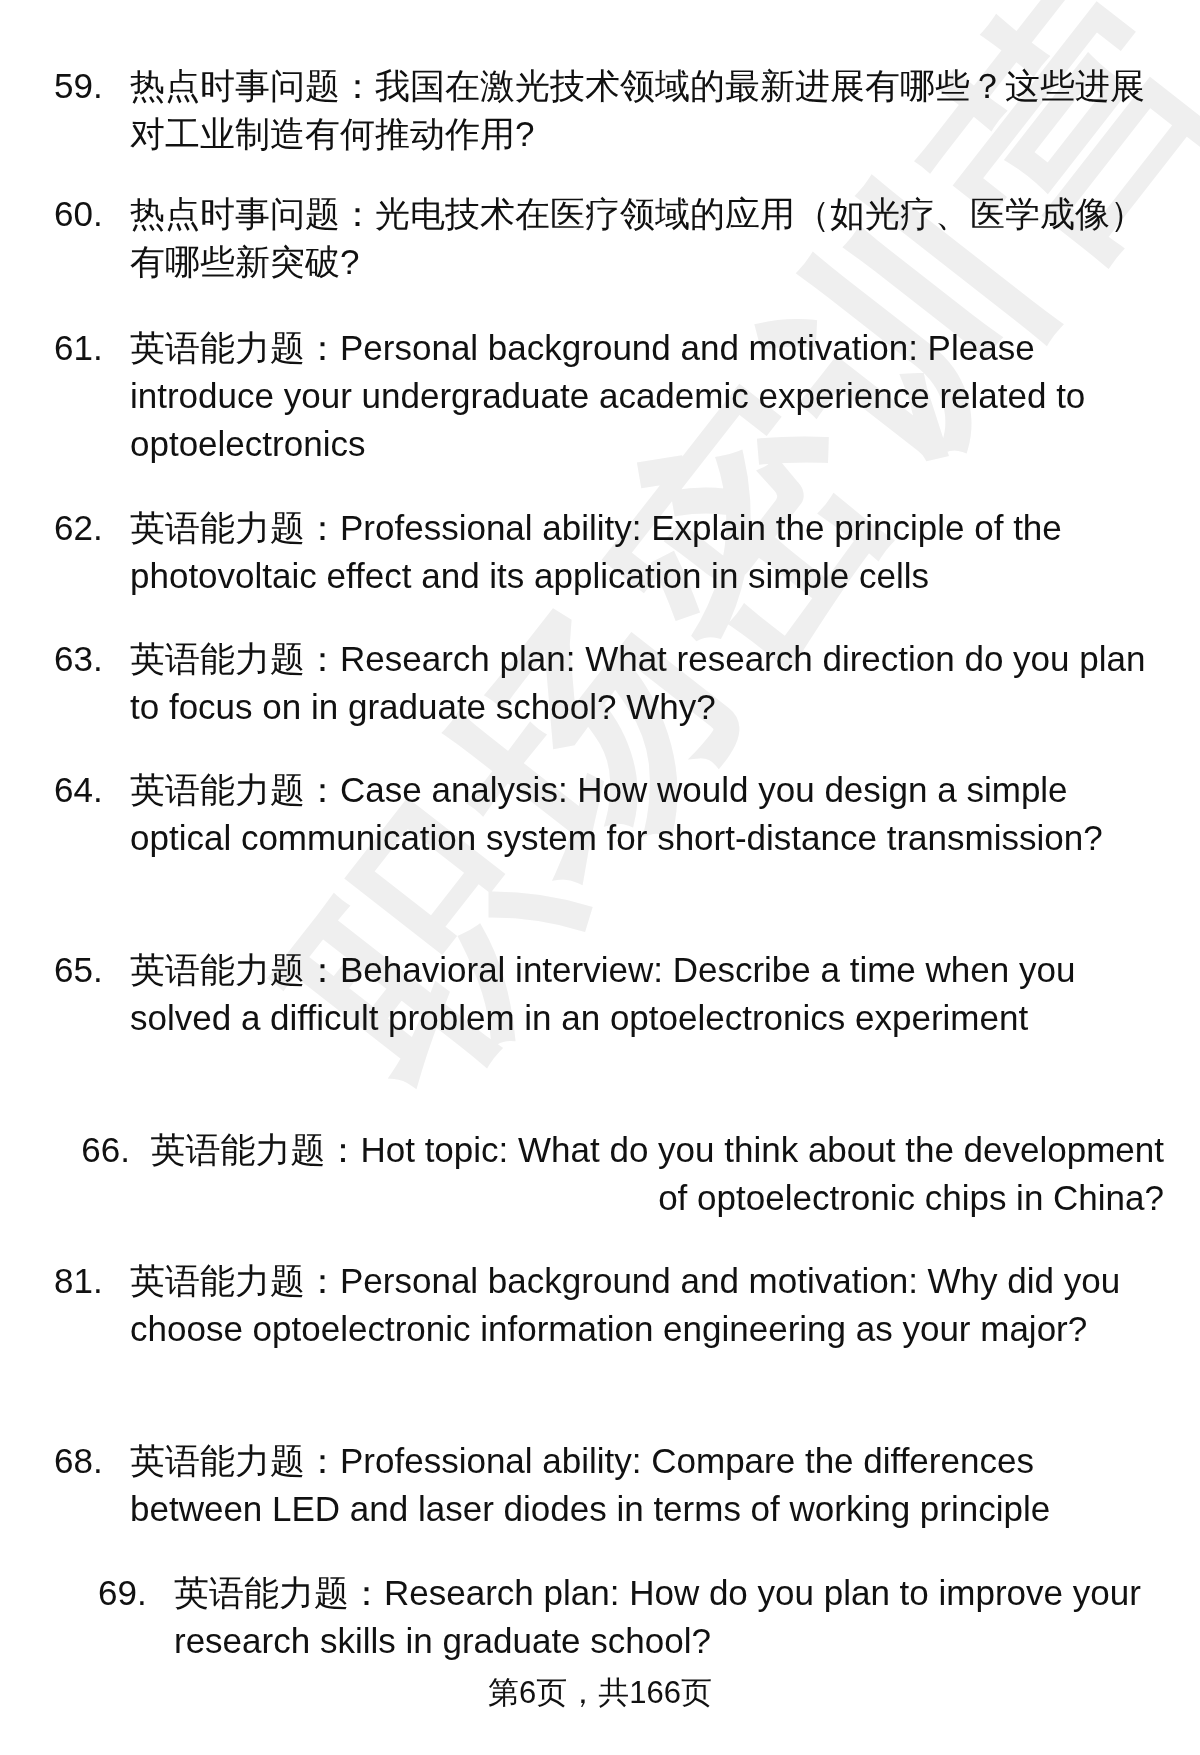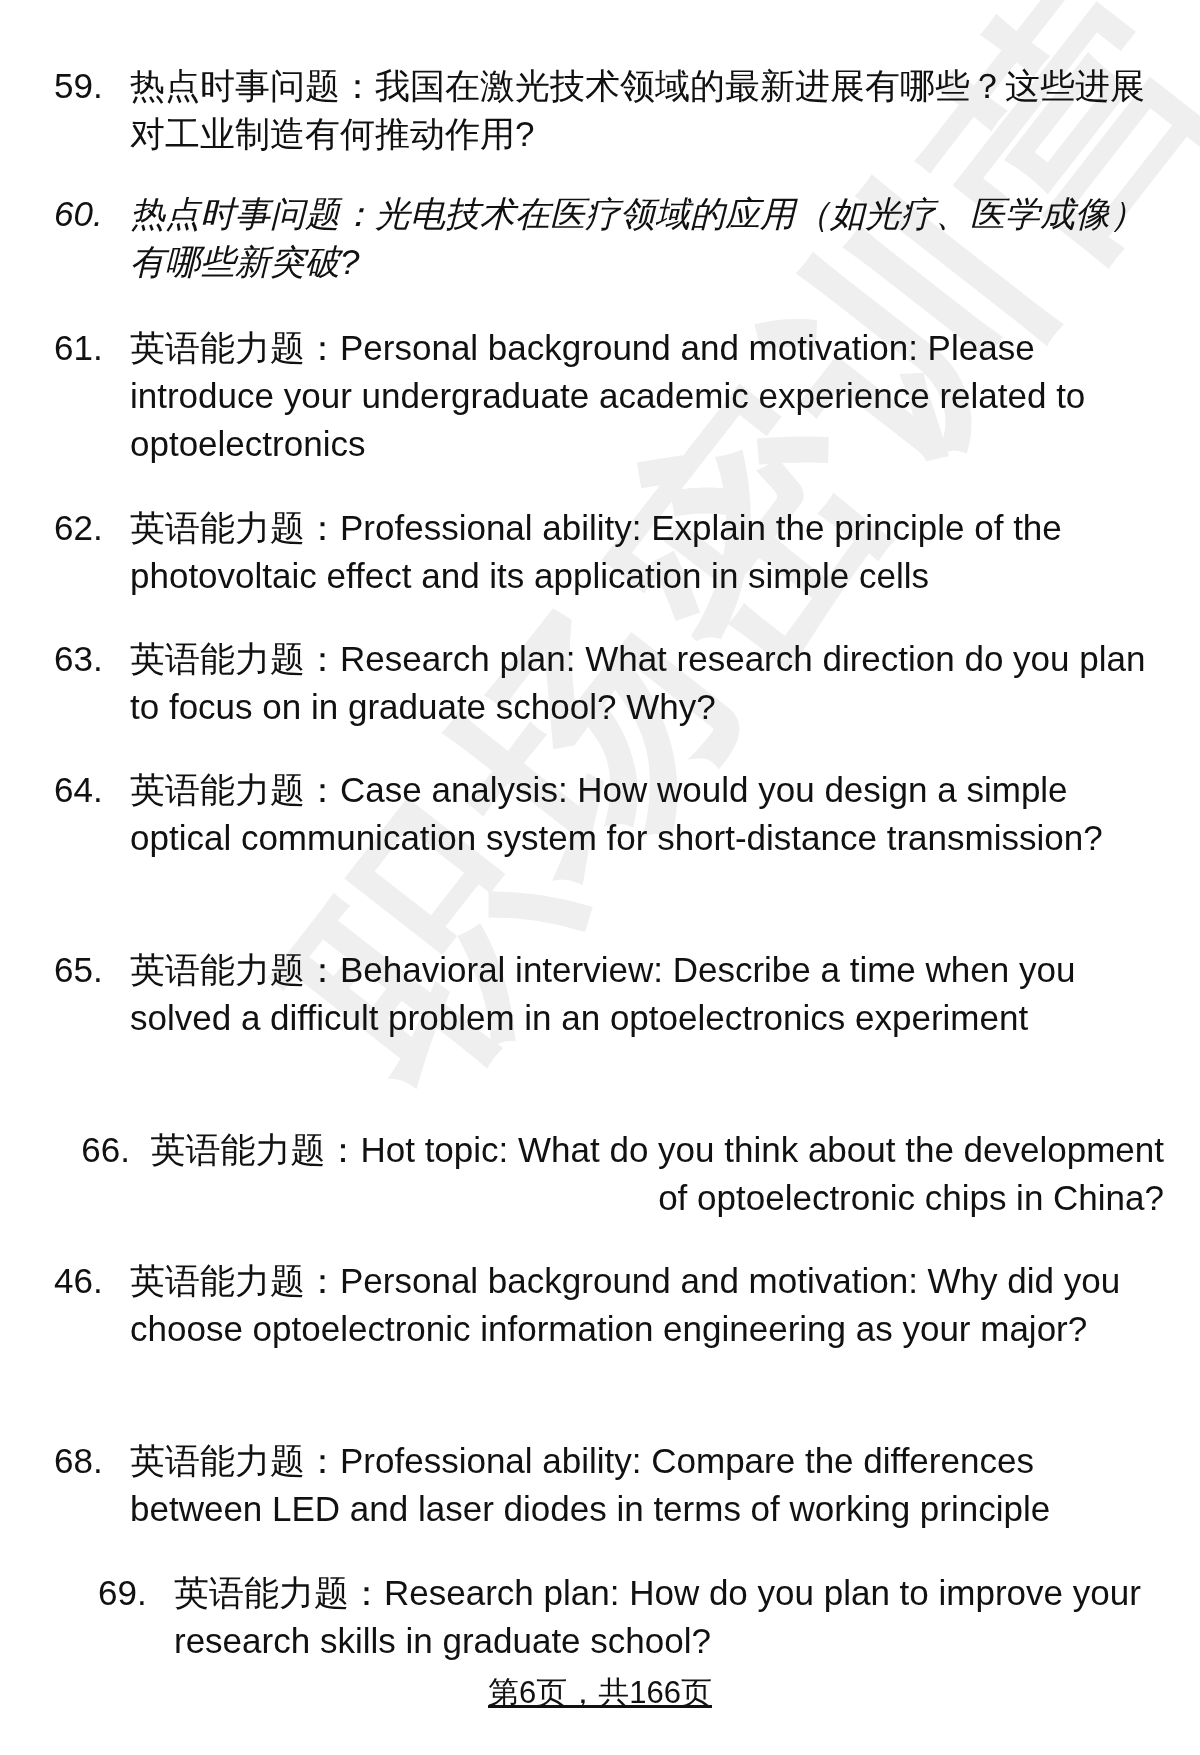--- a/index.html
+++ b/index.html
@@ -5,33 +5,33 @@
   html, body { margin:0; padding:0; }
   body { width:1200px; height:1755px; background:#ffffff; position:relative; overflow:hidden;
          font-family:"Liberation Sans","DejaVu Sans",sans-serif; color:#111; }
   .watermark { position:absolute; left:180px; top:520px; width:900px; text-align:center;
                font-size:250px; font-weight:bold; color:#efefef; transform:rotate(-52deg);
                transform-origin:center; white-space:nowrap; letter-spacing:10px; z-index:0;
                font-family:"DejaVu Sans",sans-serif; }
   .item { position:absolute; left:54px; width:1110px; z-index:1; font-size:35px; line-height:48px; }
   .num { position:absolute; left:0; top:0; width:76px; }
   .body { margin-left:76px; }
-  .footer { position:absolute; left:0; width:1200px; top:1672px; text-align:center; font-size:31px; z-index:1;text-decoration:underline; }
+  .footer { position:absolute; left:0; width:1200px; top:1672px; text-align:center; font-size:31px; z-index:1; }
 </style>
 </head>
 <body>
 
 <div class="watermark">职场密训营</div>
 
 <div id="list">
     <div class="item" style="top: 62px;">
       <span class="num">59.</span>
       <div class="body"><span>热点时事问题：</span><span>我国在激光技术领域的最新进展有哪些？这些进展对工业制造有何推动作用?</span></div>
     </div>
-    <div class="item" style="top: 190px; font-style: italic;">
+    <div class="item" style="top: 190px;">
       <span class="num">60.</span>
       <div class="body"><span>热点时事问题：</span><span>光电技术在医疗领域的应用（如光疗、医学成像）有哪些新突破?</span></div>
     </div>
     <div class="item" style="top: 324px;">
       <span class="num">61.</span>
       <div class="body"><span>英语能力题：</span><span>Personal background and motivation: Please introduce your undergraduate academic experience related to optoelectronics</span></div>
     </div>
     <div class="item" style="top: 504px;">
       <span class="num">62.</span>
       <div class="body"><span>英语能力题：</span><span>Professional ability: Explain the principle of the photovoltaic effect and its application in simple cells</span></div>
@@ -46,21 +46,21 @@
     </div>
     <div class="item" style="top: 946px;">
       <span class="num">65.</span>
       <div class="body"><span>英语能力题：</span><span>Behavioral interview: Describe a time when you solved a difficult problem in an optoelectronics experiment</span></div>
     </div>
     <div class="item" style="top: 1126px; text-align: right;">
       <span class="num">66.</span>
       <div class="body"><span>英语能力题：</span><span>Hot topic: What do you think about the development of optoelectronic chips in China?</span></div>
     </div>
     <div class="item" style="top: 1257px;">
-      <span class="num">46.</span>
+      <span class="num">81.</span>
       <div class="body"><span>英语能力题：</span><span>Personal background and motivation: Why did you choose optoelectronic information engineering as your major?</span></div>
     </div>
     <div class="item" style="top: 1437px;">
       <span class="num">68.</span>
       <div class="body"><span>英语能力题：</span><span>Professional ability: Compare the differences between LED and laser diodes in terms of working principle</span></div>
     </div>
     <div class="item" style="top: 1569px; margin-left: 44px;">
       <span class="num">69.</span>
       <div class="body"><span>英语能力题：</span><span>Research plan: How do you plan to improve your research skills in graduate school?</span></div>
     </div>

